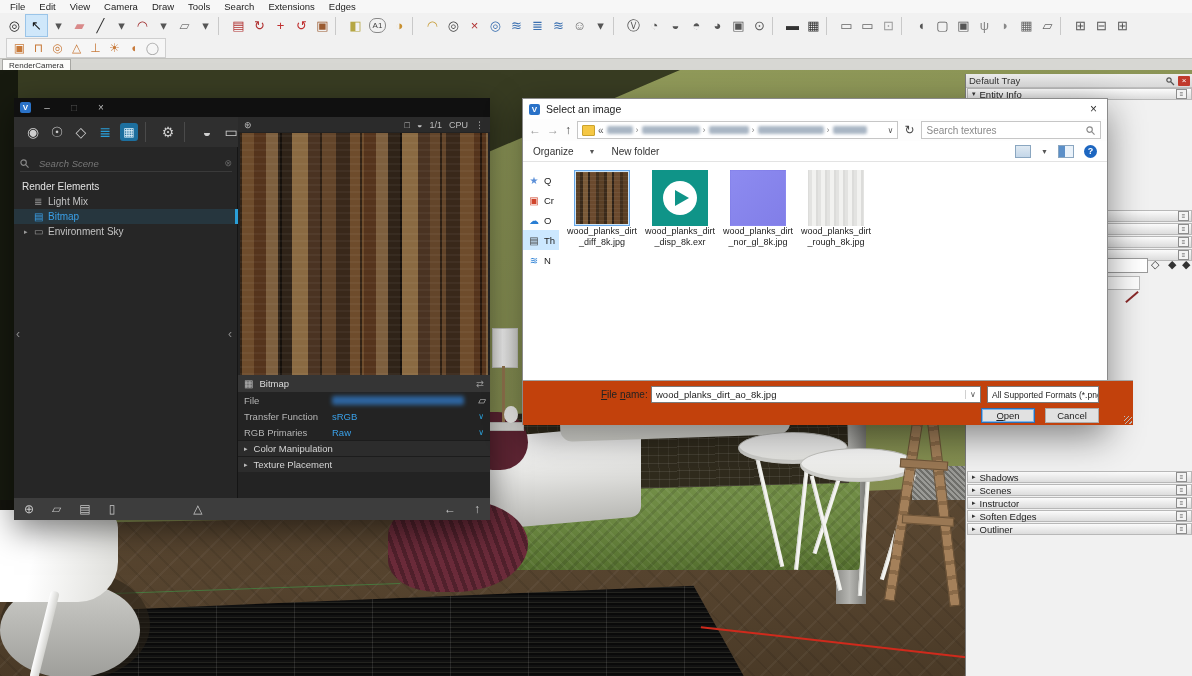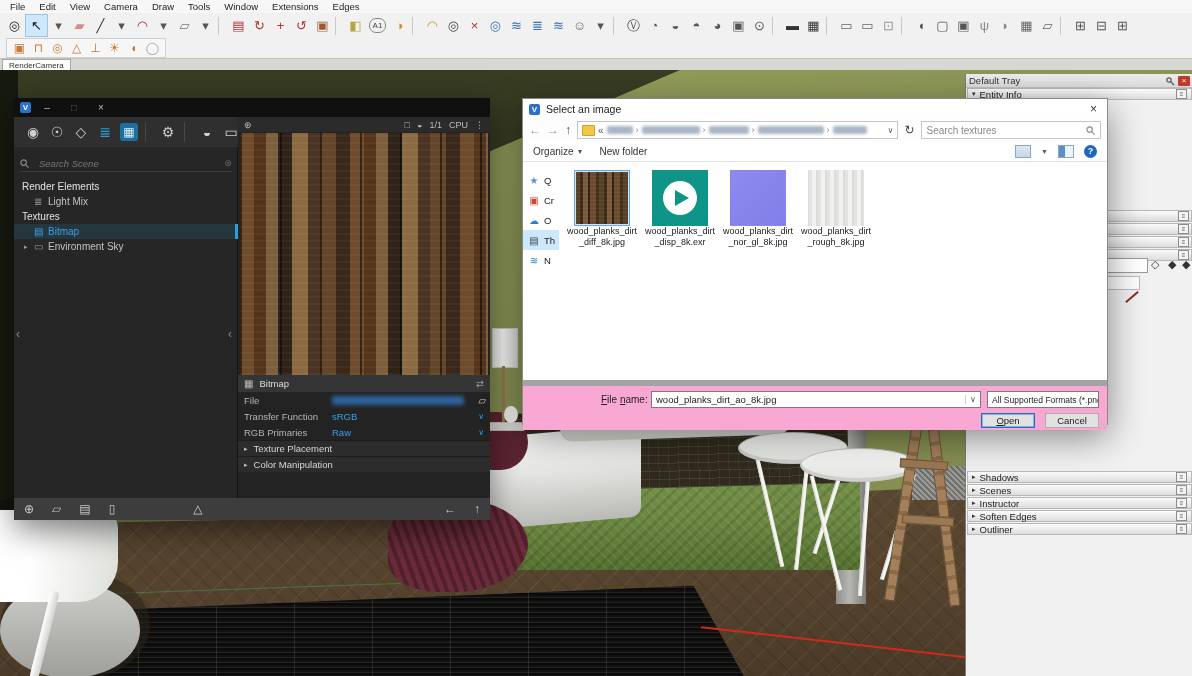--- a/index.html
+++ b/index.html
@@ -142,21 +142,21 @@
   .nav-arrow{font-size:12px;color:#9a9a9a;}
   .nav-arrow.en{color:#444;}
   #addrbar{display:flex;align-items:center;gap:3px;border:1px solid #c6c6c6;background:#fff;height:16px;width:318px;padding:0 4px;}
   .addr-folder{width:11px;height:9px;background:#f5c744;border:1px solid #caa22e;border-radius:1px;}
   .addr-seg{height:8px;border-radius:2px;background:#a9b6c4;filter:blur(1.6px);}
   .addr-sep{color:#888;font-size:9px;}
   #addr-caret{margin-left:auto;color:#555;font-size:8px;}
   #dlg-search{display:flex;align-items:center;border:1px solid #c6c6c6;background:#fff;height:16px;width:172px;padding:0 5px;color:#8a8a8a;gap:4px;}
   #dlg-search .ph{flex:1;}
   #dlg-cmdbar{left:0;top:42px;width:584px;height:21px;display:flex;align-items:center;padding:0 10px;box-sizing:border-box;gap:16px;border-bottom:1px solid #e3e3e3;background:#fff;}
-  .cmd{color:#333;display:flex;align-items:center;gap:3px;}
+  .cmd{color:#333;display:flex;align-items:center;gap:15px;}
   .cmd .caret{font-size:7px;color:#555;}
   #cmd-right{margin-left:auto;display:flex;align-items:center;gap:10px;}
   .view-icon{width:14px;height:11px;border:1px solid #8aa6c0;background:linear-gradient(#dfe9f2,#c3d6e8);}
   .pane-icon{width:14px;height:11px;border:1px solid #8aa6c0;background:linear-gradient(90deg,#5b8fc8 0 45%,#eaf2fa 45%);}
   .help-icon{width:13px;height:13px;border-radius:50%;background:#1d66c0;color:#fff;font-size:9px;display:flex;align-items:center;justify-content:center;font-weight:bold;}
   #dlg-body{left:0;top:63px;width:584px;height:218px;background:#fff;display:flex;}
   #dlg-sidebar{width:36px;padding-top:8px;overflow:hidden;}
   .side-item{height:20px;display:flex;align-items:center;gap:4px;padding-left:5px;white-space:nowrap;font-size:9.5px;color:#222;}
   .side-item[data-selected="true"]{background:#cce8ff;}
   .side-item .s-icon{font-size:10px;width:12px;text-align:center;}
@@ -166,21 +166,21 @@
   .file-item[data-selected="true"] .thumb{border:1px solid #66a7e8;background-clip:padding-box;box-shadow:0 0 0 1px #cce4f7 inset;}
   .thumb[data-kind="wood"]{background:
       repeating-linear-gradient(0deg,rgba(255,255,255,.05) 0 1px,transparent 1px 4px),
       repeating-linear-gradient(90deg,#5a4026 0 5px,#3a2a1a 5px 8px,#7a5a38 8px 13px,#2e2218 13px 15px,#6b4a2e 15px 21px,#42301e 21px 24px);}
   .thumb[data-kind="exr"]{background:#0f9488;}
   .thumb[data-kind="exr"] .play-circle{position:absolute;left:50%;top:50%;width:34px;height:34px;margin:-17px 0 0 -17px;border-radius:50%;background:#fff;}
   .thumb[data-kind="exr"] .play-tri{position:absolute;left:50%;top:50%;margin:-8px 0 0 -5px;width:0;height:0;border-left:14px solid #0f9488;border-top:8px solid transparent;border-bottom:8px solid transparent;}
   .thumb[data-kind="normal"]{background:linear-gradient(135deg,#8d8bf0,#817ee8);}
   .thumb[data-kind="rough"]{background:repeating-linear-gradient(90deg,#e3e3e1 0 3px,#f2f2f0 3px 7px,#dcdcda 7px 9px);}
   .f-line{font-size:9px;color:#222;line-height:11px;}
-  #dlg-bottom{left:0;top:281px;width:584px;height:44px;background:#f9a8d4;border-top:6px solid #a3a3a3;}
+  #dlg-bottom{left:0;top:281px;width:584px;height:44px;background:#c2410c;border-top:1px solid #a3a3a3;padding-left:26px;}
   #fn-label{position:absolute;left:78px;top:8px;font-size:10px;}
   #fn-combo{position:absolute;left:128px;top:5px;width:330px;height:17px;background:#fff;border:1px solid #7a7a7a;display:flex;align-items:center;box-sizing:border-box;}
   #fn-combo .val{flex:1;padding-left:4px;font-size:9.5px;}
   #fn-combo .caret{width:14px;text-align:center;color:#555;font-size:8px;border-left:1px solid #d0d0d0;}
   #ft-combo{position:absolute;left:464px;top:5px;width:112px;height:17px;background:#fff;border:1px solid #7a7a7a;display:flex;align-items:center;box-sizing:border-box;overflow:hidden;}
   #ft-combo .val{flex:1;padding-left:4px;font-size:8.5px;white-space:nowrap;}
   .dlg-btn{position:absolute;top:27px;width:54px;height:15px;background:#e1e1e1;border:1px solid #adadad;font-size:9.5px;display:flex;align-items:center;justify-content:center;box-sizing:border-box;}
   #btn-open{left:458px;border:1px solid #2a6fb5;box-shadow:0 0 0 1px #7eb4ea inset;}
   #btn-cancel{left:522px;}
   .grip{position:absolute;right:1px;bottom:1px;width:8px;height:8px;background:repeating-linear-gradient(135deg,#bbb 0 1px,transparent 1px 3px);}
@@ -192,21 +192,21 @@
 <div id="root" data-name="sketchup-window">
 
   <div id="menubar" class="abs" data-name="menu-bar">
 
   <span class="menu-item" data-name="menu-item">File</span>
       <span class="menu-item" data-name="menu-item">Edit</span>
       <span class="menu-item" data-name="menu-item">View</span>
       <span class="menu-item" data-name="menu-item">Camera</span>
       <span class="menu-item" data-name="menu-item">Draw</span>
       <span class="menu-item" data-name="menu-item">Tools</span>
-      <span class="menu-item" data-name="menu-item">Window</span>
+      <span class="menu-item" data-name="menu-item">Search</span>
       <span class="menu-item" data-name="menu-item">Extensions</span>
       <span class="menu-item" data-name="menu-item">Edges</span>
     </div>
 
   <div id="toolbar1" class="abs" data-name="main-toolbar">
 
   <span class="tb-icon" data-name="zoom-tool-icon" style="color: rgb(34, 34, 34);">◎</span>
       <span class="tb-icon" data-name="select-tool-icon" style="color: rgb(17, 17, 17);">↖</span>
       <span class="tb-icon" data-name="select-caret-icon" style="color: rgb(85, 85, 85);">▾</span>
       <span class="tb-icon" data-name="eraser-tool-icon" style="color: rgb(217, 138, 138);">▰</span>
@@ -437,25 +437,20 @@
 
             <span class="t-label" data-name="tree-item-label">Render Elements</span>
           </div>
 
           <div class="tree-row" data-type="item" data-name="tree-item-light-mix">
             <span class="caret" data-name="tree-caret-icon"></span>
             <span class="t-icon" data-name="tree-item-icon">≣</span>
             <span class="t-label" data-name="tree-item-label">Light Mix</span>
           </div>
 
-          <div class="tree-row" data-type="section" data-name="tree-section-textures">
-            <span class="caret" data-name="tree-caret-icon"></span>
-
-            <span class="t-label" data-name="tree-item-label">Textures</span>
-          </div>
 
           <div class="tree-row" data-type="item" data-selected="true" data-name="tree-item-bitmap">
             <span class="caret" data-name="tree-caret-icon"></span>
             <span class="t-icon" data-name="tree-item-icon">▤</span>
             <span class="t-label" data-name="tree-item-label">Bitmap</span>
           </div>
 
           <div class="tree-row" data-type="item" data-name="tree-item-environment-sky">
             <span class="caret" data-name="tree-caret-icon">▸</span>
             <span class="t-icon" data-name="tree-item-icon">▭</span>
@@ -508,32 +503,32 @@
 
           <div class="prop-row" data-type="row" data-name="row-rgb-primaries">
             <span class="caret" data-name="section-caret-icon"></span>
             <span class="p-label" data-name="property-label">RGB Primaries</span>
 
             <span class="p-value" data-name="property-value">Raw</span>
             <span class="chev" data-name="dropdown-chevron-icon">∨</span>
 
           </div>
 
+          <div class="prop-row" data-type="section" data-name="section-color-manipulation">
+            <span class="caret" data-name="section-caret-icon">▸</span>
+            <span class="p-label" data-name="property-label">Color Manipulation</span>
+
+            <span class="p-value" data-name="property-value"></span>
+            <span class="chev" data-name="dropdown-chevron-icon"></span>
+
+          </div>
+
           <div class="prop-row" data-type="section" data-name="section-texture-placement">
             <span class="caret" data-name="section-caret-icon">▸</span>
             <span class="p-label" data-name="property-label">Texture Placement</span>
-
-            <span class="p-value" data-name="property-value"></span>
-            <span class="chev" data-name="dropdown-chevron-icon"></span>
-
-          </div>
-
-          <div class="prop-row" data-type="section" data-name="section-color-manipulation">
-            <span class="caret" data-name="section-caret-icon">▸</span>
-            <span class="p-label" data-name="property-label">Color Manipulation</span>
 
             <span class="p-value" data-name="property-value"></span>
             <span class="chev" data-name="dropdown-chevron-icon"></span>
 
           </div>
         </div>
     </div>
     <div id="vray-footer" class="abs" data-name="vray-footer">
       <span data-name="add-asset-icon">⊕</span>
       <span data-name="open-file-icon">▱</span>

